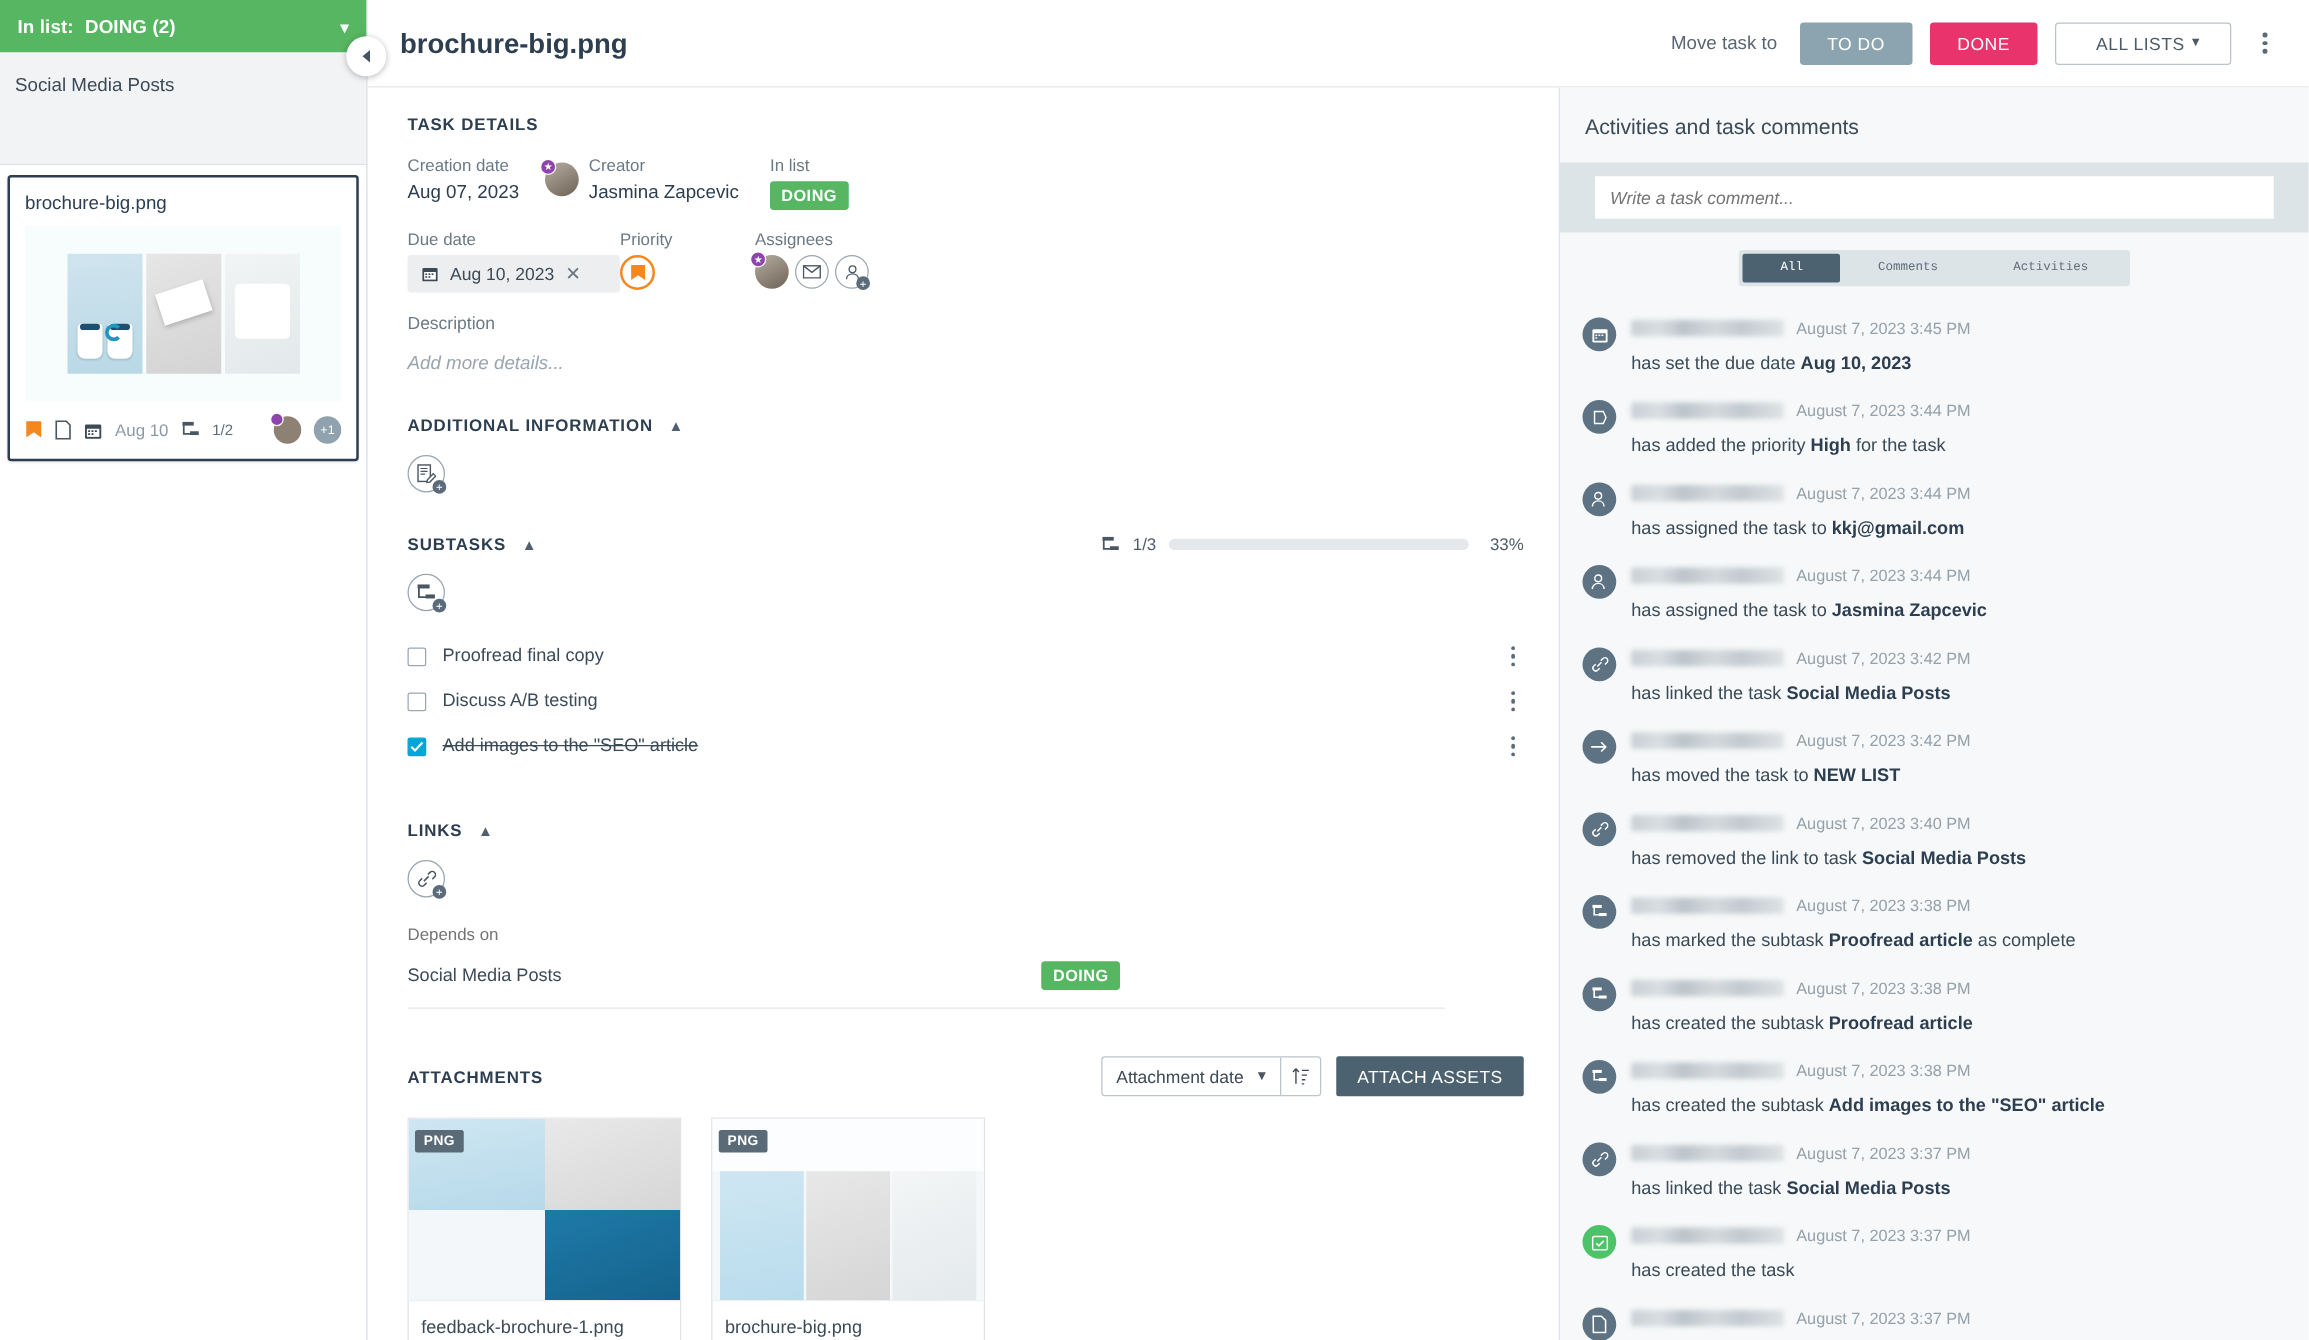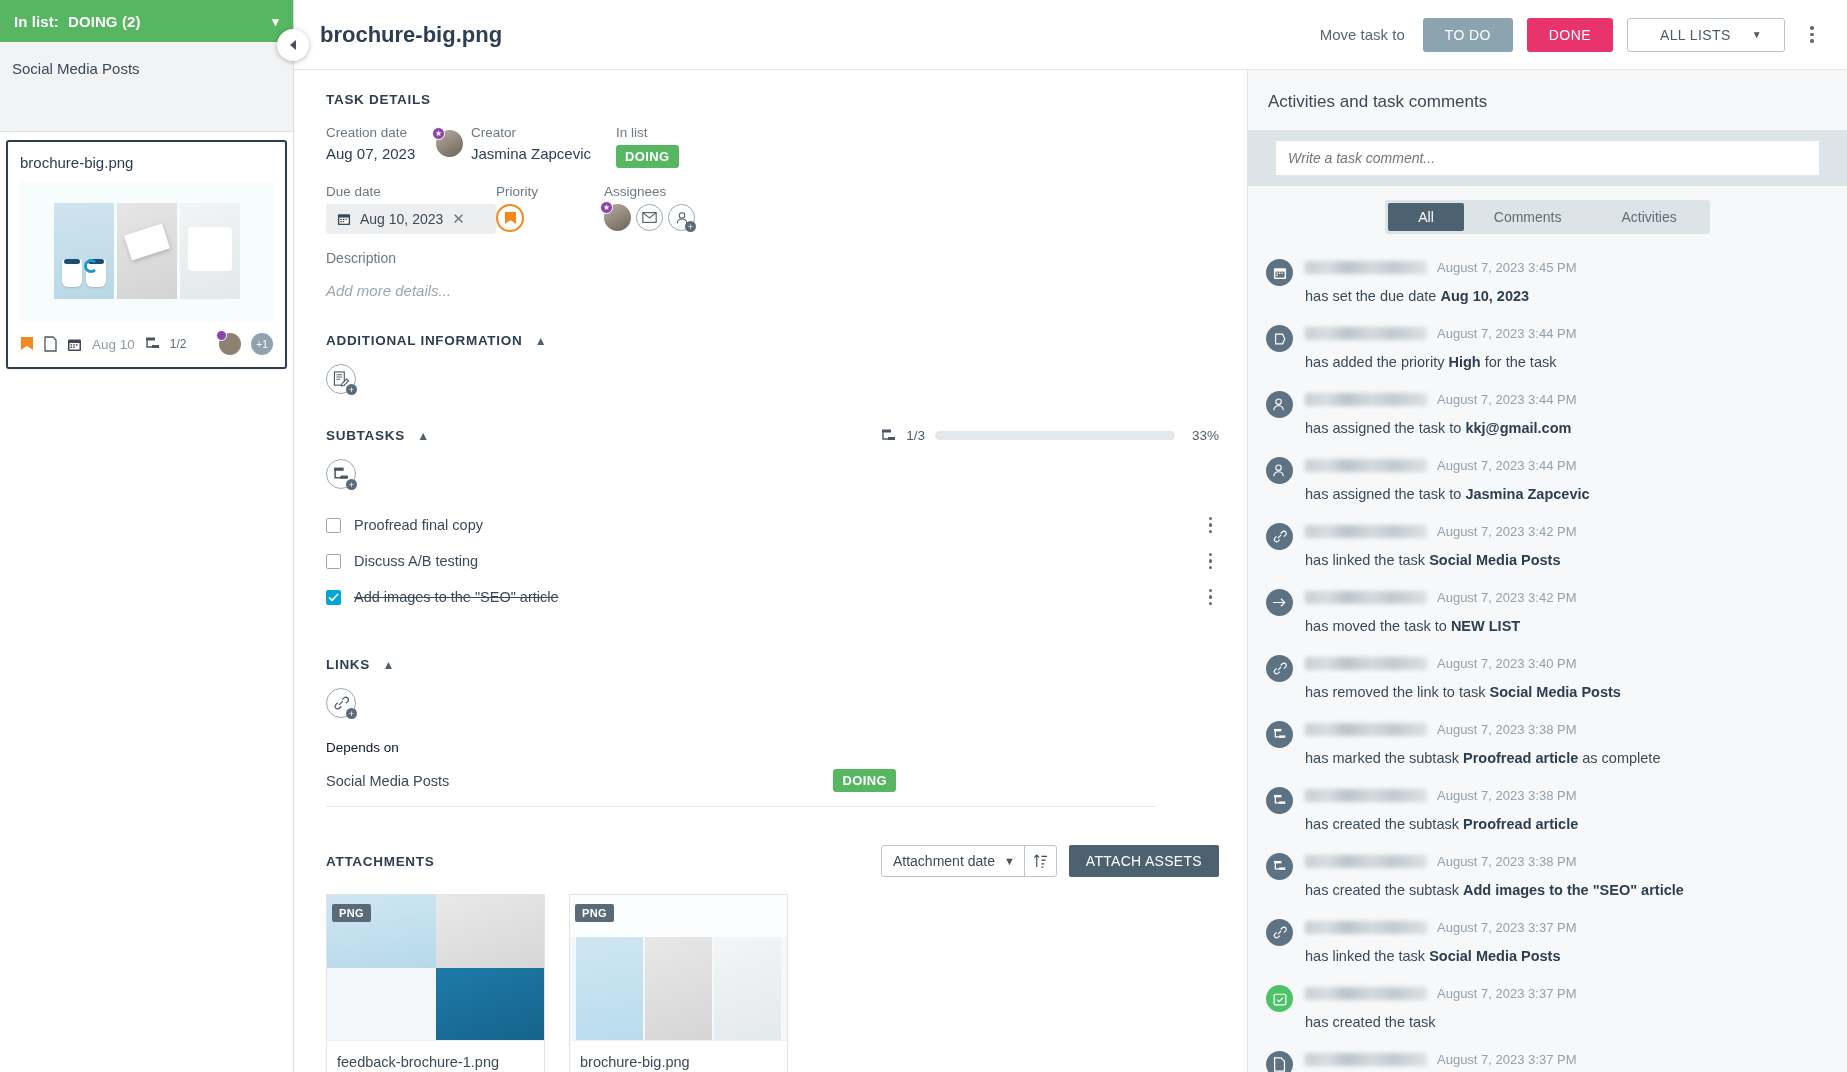--- a/index.html
+++ b/index.html
@@ -79,21 +79,21 @@
   .topbar {
     height: 70px; flex:0 0 70px; border-bottom:1px solid #e3e7ea;
     display:flex; align-items:center; padding: 0 22px 0 26px; gap:14px;
   }
   .topbar .title { font-size:22px; font-weight:700; color:#2c3e50; flex:1; }
   .topbar .move-lbl { font-size:15px; color:#5a6672; margin-right:4px; }
   .btn { border:none; border-radius:3px; font-size:14px; letter-spacing:.4px;
          padding:0 22px; height:34px; cursor:pointer; font-family:"Liberation Sans",sans-serif; }
   .btn-todo { background:#8ba4b0; color:#fff; }
   .btn-done { background:#e8336d; color:#fff; }
-  .btn-lists { background:#fff; color:#4a5a66; border:1px solid #b9c3ca; display:flex; align-items:center; gap:21px;padding-left:32px; }
+  .btn-lists { background:#fff; color:#4a5a66; border:1px solid #b9c3ca; display:flex; align-items:center; gap:4px;padding-left:32px; }
   .kebab { width:26px; display:flex; flex-direction:column; align-items:center; gap:3px; cursor:pointer; }
   .kebab i { width:3.5px; height:3.5px; border-radius:50%; background:#5c6b78; display:block; }
 
   .content-wrap { flex:1; display:flex; min-height:0; }
   .details {
     flex:1; min-width:0; overflow:hidden; padding: 22px 28px 0 32px;
     position:relative;
   }
   .sec-head { font-size:13.5px; font-weight:700; letter-spacing:.7px; color:#2c3e50; text-transform:uppercase; }
   .caret { display:inline-block; margin-left:8px; color:#50606e; font-size:12px; }
@@ -148,21 +148,21 @@
   .bar-fill { height:100%; background:#00a7d6; border-radius:5px; }
   .st-pct { font-size:13.5px; color:#4d5c69; width:34px; text-align:right; }
 
   .subtask-row { display:flex; align-items:center; height:36px; border-bottom:0; gap:13px; }
   .cbox { width:15px;height:15px;border:1.6px solid #9aa7b1;border-radius:2px;background:#fff;flex:0 0 15px; }
   .cbox.on { background:#00a7d6; border-color:#00a7d6; display:flex;align-items:center;justify-content:center; }
   .st-label { font-size:14.5px; color:#3b4a57; flex:1; }
   .st-label.done { text-decoration: line-through; color:#3b4a57; }
 
   .links-head { margin-top:42px; }
-  .depends-lbl { font-size:13.5px; color:#0f172a; margin-top:22px; }
+  .depends-lbl { font-size:13.5px; color:#737373; margin-top:22px; }
   .depends-row { display:flex; align-items:center; padding:14px 0 14px 0;
                  border-bottom:1px solid #e3e7ea; width:830px; }
   .depends-row .nm { font-size:14.5px; color:#3b4a57; flex:1; }
   .depends-row .pill-doing { margin-right:260px; }
 
   .attach-head { display:flex; align-items:center; margin-top:38px; }
   .attach-ctrls { margin-left:auto; display:flex; align-items:center; gap:12px; }
   .sort-select { height:32px; border:1px solid #bcc5cc; border-radius:3px; display:flex; align-items:center;
                  background:#fff;justify-content:center; }
   .sort-select .txt { font-size:14px; color:#3d4a56; padding:0 9px 0 11px; }
@@ -187,21 +187,21 @@
   .activity {
     width: 600px; flex:0 0 600px; background:#f6f8f9;
     border-left:1px solid #dfe4e8; display:flex; flex-direction:column; min-height:0;
   }
   .act-title { font-size:17px; color:#3b4a57; padding:22px 20px 18px 20px; }
   .comment-wrap { background:#dde4e7; padding:11px 28px; }
   .comment-input { width:100%; height:34px; border:none; background:#fff; font-size:14px;
                    padding:0 12px; font-style:italic; color:#8d98a2; font-family:"Liberation Sans",sans-serif; }
   .tabs-wrap { display:flex; justify-content:center; padding:14px 0 10px 0; }
   .tabs { background:#dde4e7; border-radius:3px; display:flex; padding:3px; }
-  .tab { font-size:14px; padding:6px 30px; color:#5e6d79; border-radius:2px; cursor:pointer; }
+  .tab { font-size:10px; padding:6px 30px; color:#5e6d79; border-radius:2px; cursor:pointer;font-family:Liberation Mono, monospace; }
   .tab.active { background:#4c6270; color:#fff; }
   .feed { flex:1; overflow:hidden; padding: 4px 18px 0 18px; }
   .entry { display:flex; gap:12px; padding:11px 0 10px 0; }
   .ent-ico { width:27px;height:27px;border-radius:50%;background:#5d7384;flex:0 0 27px;
              display:flex;align-items:center;justify-content:center; }
   .ent-ico.green { background:#4cc269; }
   .ent-body { flex:1; min-width:0; }
   .ent-head { display:flex; align-items:center; gap:10px; height:17px; }
   .redact { width:122px; height:13px; border-radius:2px;
             background: linear-gradient(90deg,#c6cdd2 0%, #d8dde1 18%, #b9c2c8 34%, #d3d8dc 55%, #c0c8ce 72%, #dde1e4 100%);

